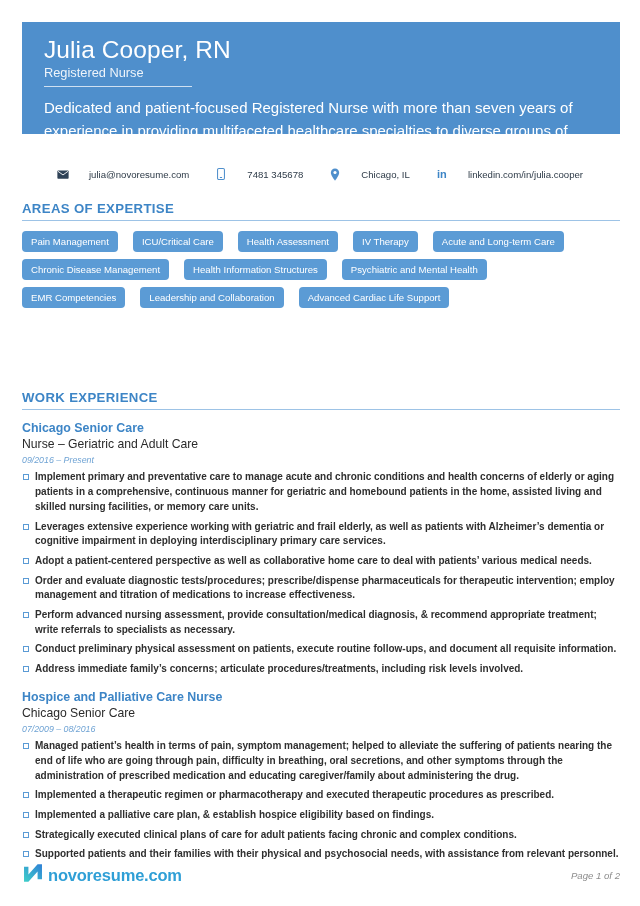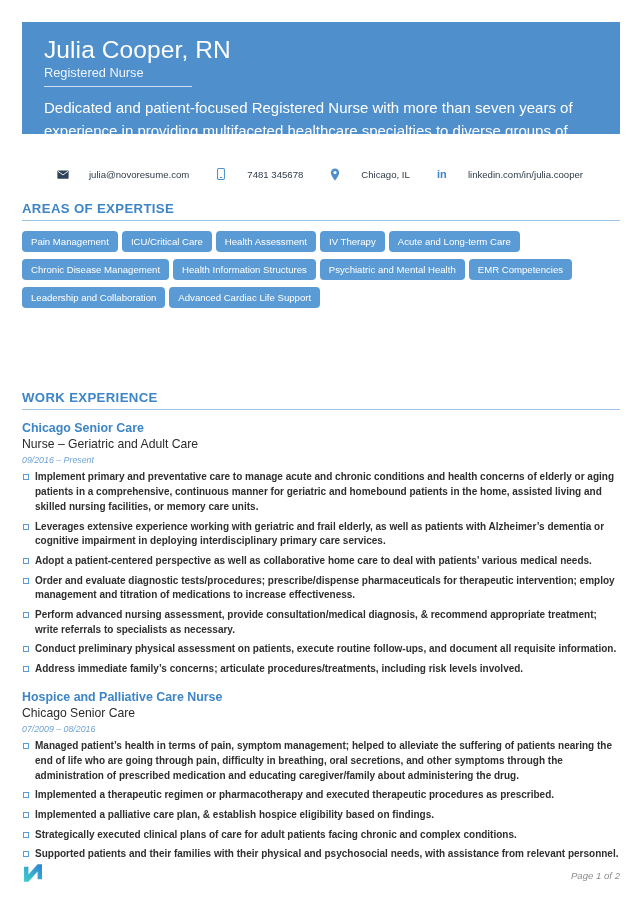--- a/index.html
+++ b/index.html
@@ -126,21 +126,21 @@
     background: #9dc3e6;
     width: 100%;
     margin-top: 4px;
   }
 
   
   .tags {
     margin-top: 10px;
     display: flex;
     flex-wrap: wrap;
-    gap: 7px 4px;
+    gap: 7px 15px;
     width: 560px;
   }
 
   .tag {
     background: #5b9bd5;
     color: #ffffff;
     font-size: 9.6px;
     line-height: 1;
     padding: 5.5px 9px 6px 9px;
     border-radius: 4px;
@@ -343,17 +343,18 @@
         <svg width="22" height="22" viewBox="0 0 24 24">
           <defs>
             <linearGradient id="ngrad" x1="0" y1="1" x2="1" y2="0">
               <stop offset="0%" stop-color="#3fd0c9"></stop>
               <stop offset="100%" stop-color="#2f7fd6"></stop>
             </linearGradient>
           </defs>
           <path d="M2.2 21.5 L2.2 5.2 L7.0 5.2 L7.0 13.6 L17.0 2.5 L21.8 2.5 L21.8 18.8 L17.0 18.8 L17.0 10.4 L7.0 21.5 Z" fill="url(#ngrad)"></path>
         </svg>
       </span>
+      <span class="brand-text">novoresume.com</span>
     </div>
     <div class="page-num">Page 1 of 2</div>
   </div>
 
 </div>
 
 </body></html>

